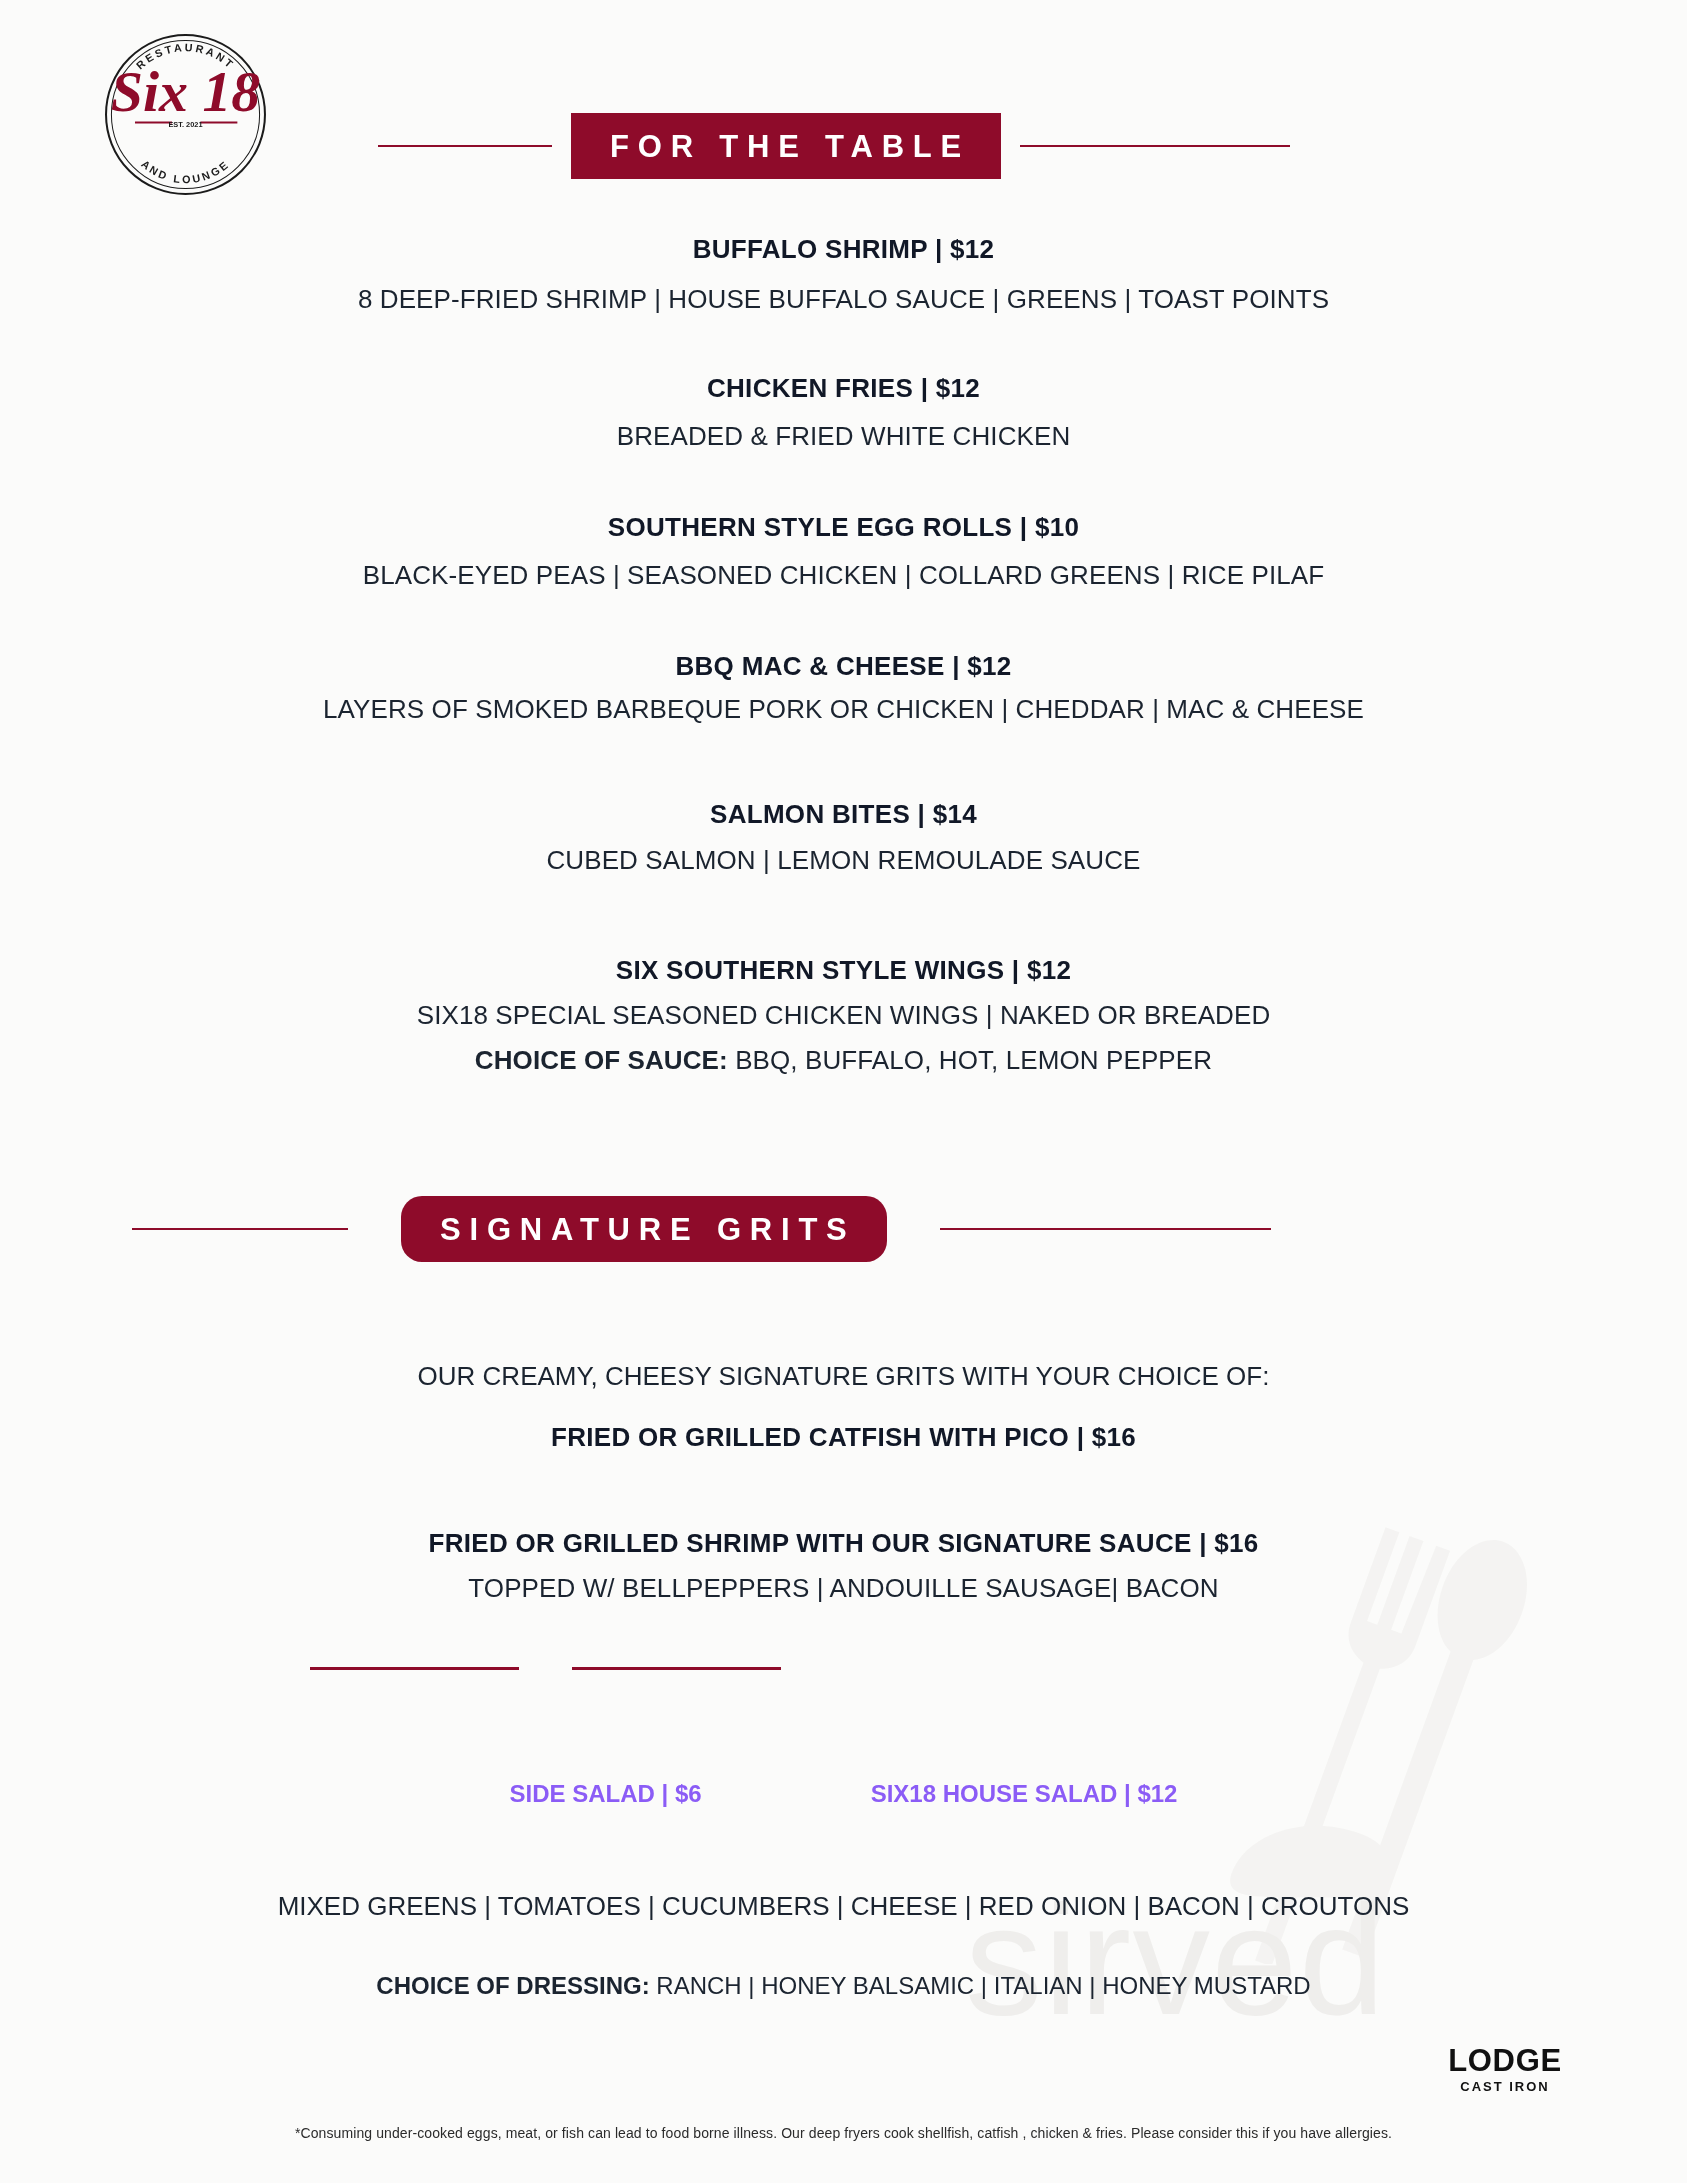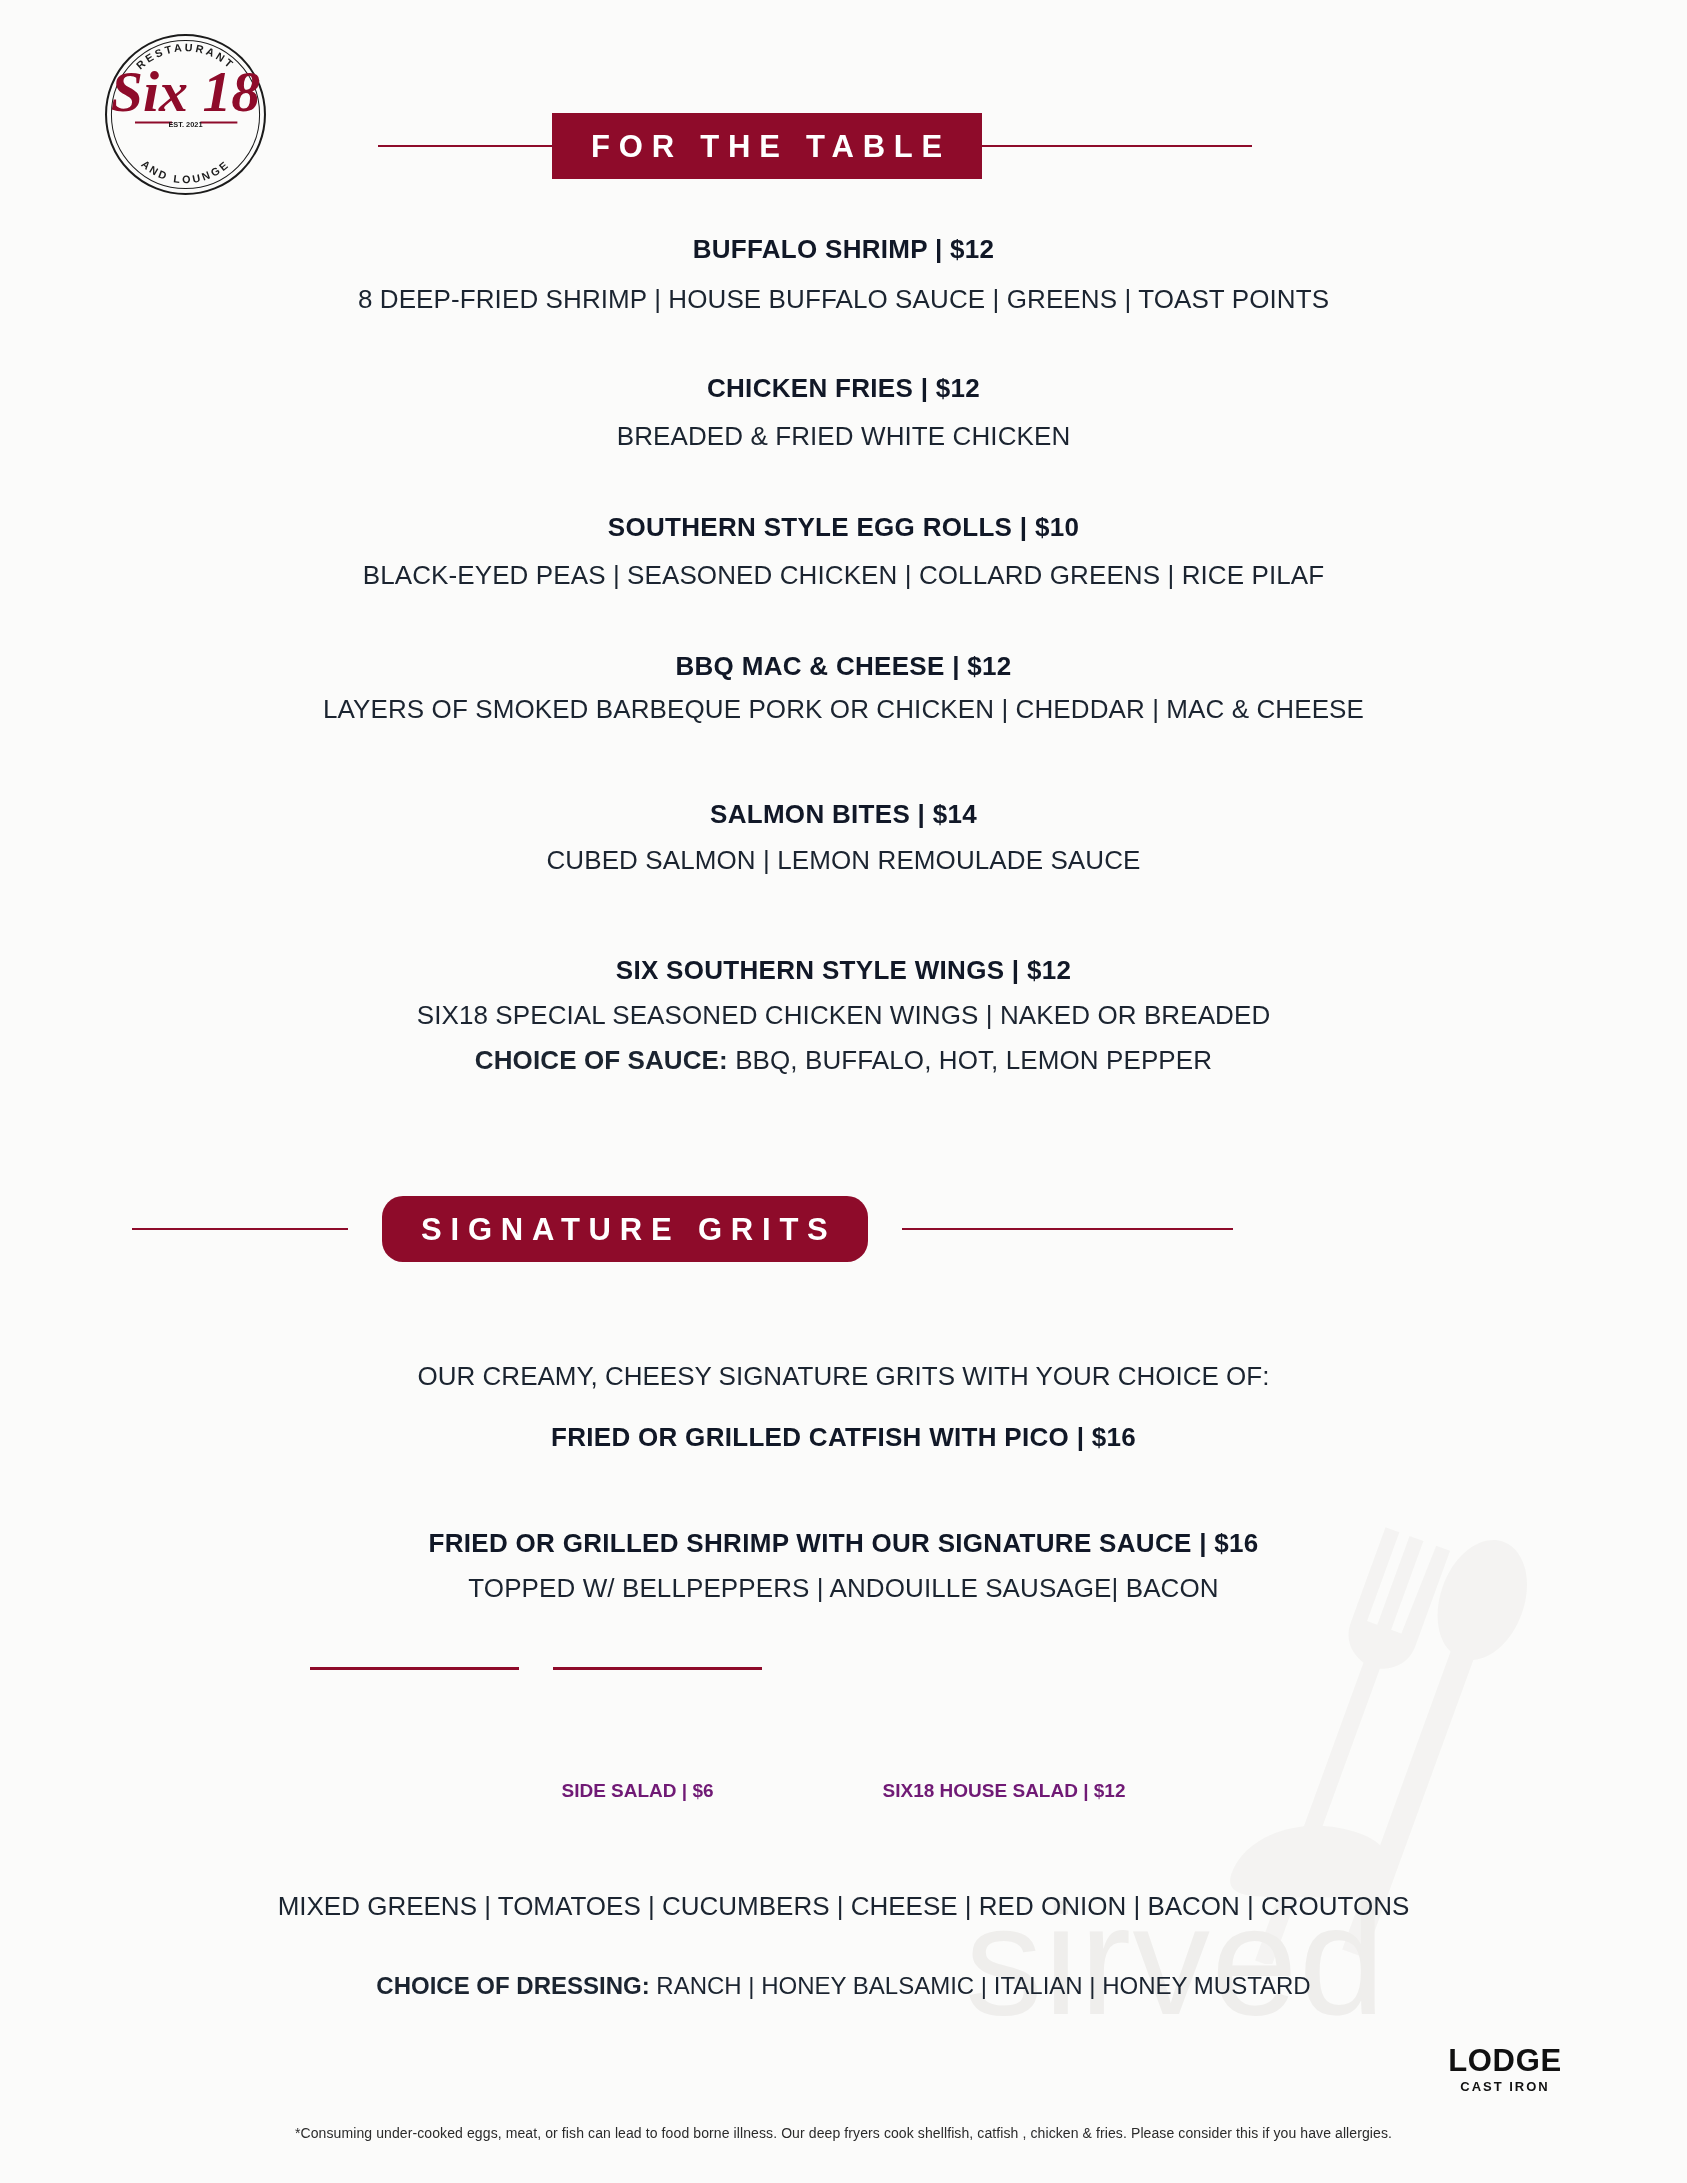--- a/index.html
+++ b/index.html
@@ -48,20 +48,21 @@
     height: 189px;
   }
 
   
   .sect {
     position: absolute;
     display: flex;
     align-items: center;
     width: 100%;
     left: 0;
+    gap: 19px;
   }
   .sect .rule {
     height: 2.7px;
     background: #8e0b2a;
     flex: 0 0 auto;
   }
   .sect .band {
     background: #8e0b2a;
     color: #ffffff;
     font-weight: 700;
@@ -104,23 +105,23 @@
   }
 
   .two-col {
     position: absolute;
     width: 100%;
     display: flex;
     justify-content: center;
     gap: 169px;
   }
   .two-col .col {
-    font-size: 19px;
-    font-weight: 700;
-    color: #701a75;
+    font-size: 24px;
+    font-weight: 700;
+    color: #8b5cf6;
     white-space: nowrap;
   }
 
   .footnote {
     position: absolute;
     left: 0;
     width: 100%;
     text-align: center;
     font-size: 14px;
     color: #2b2b2b;

